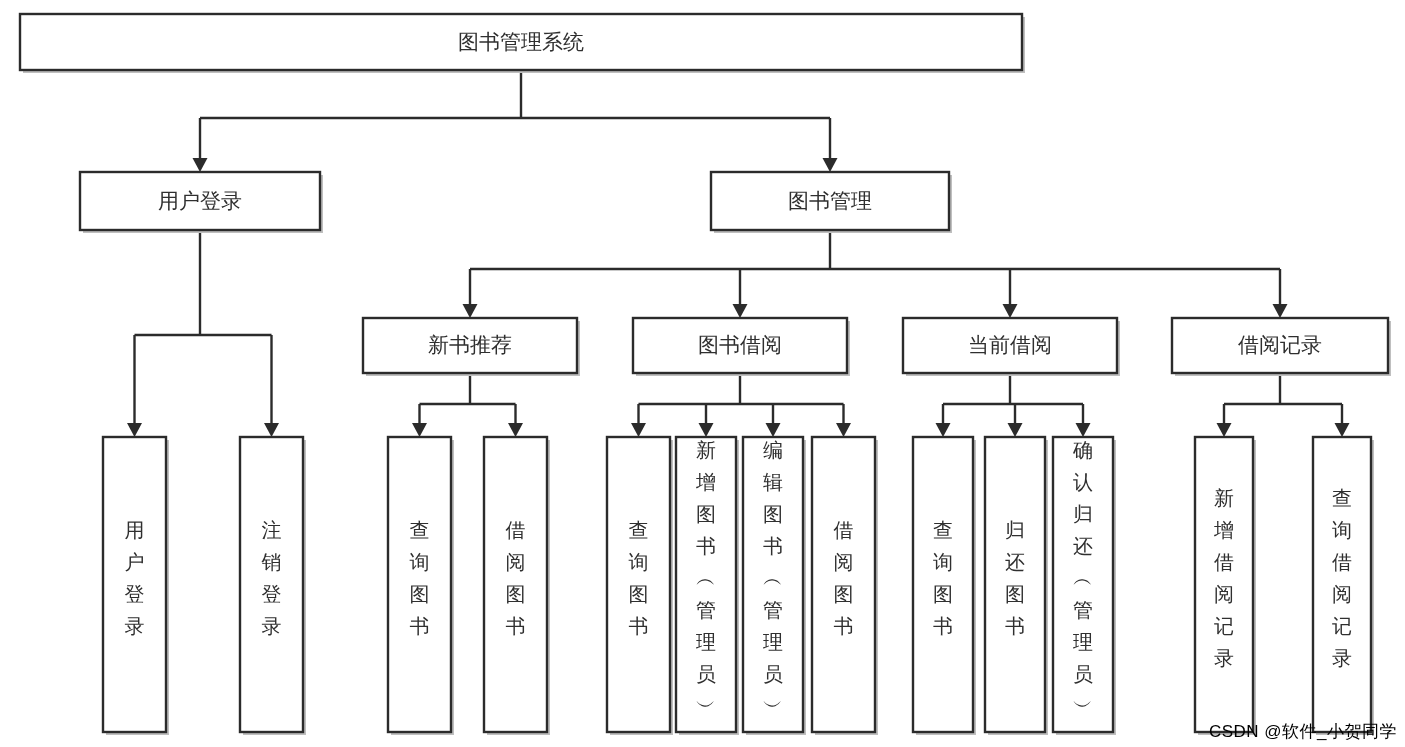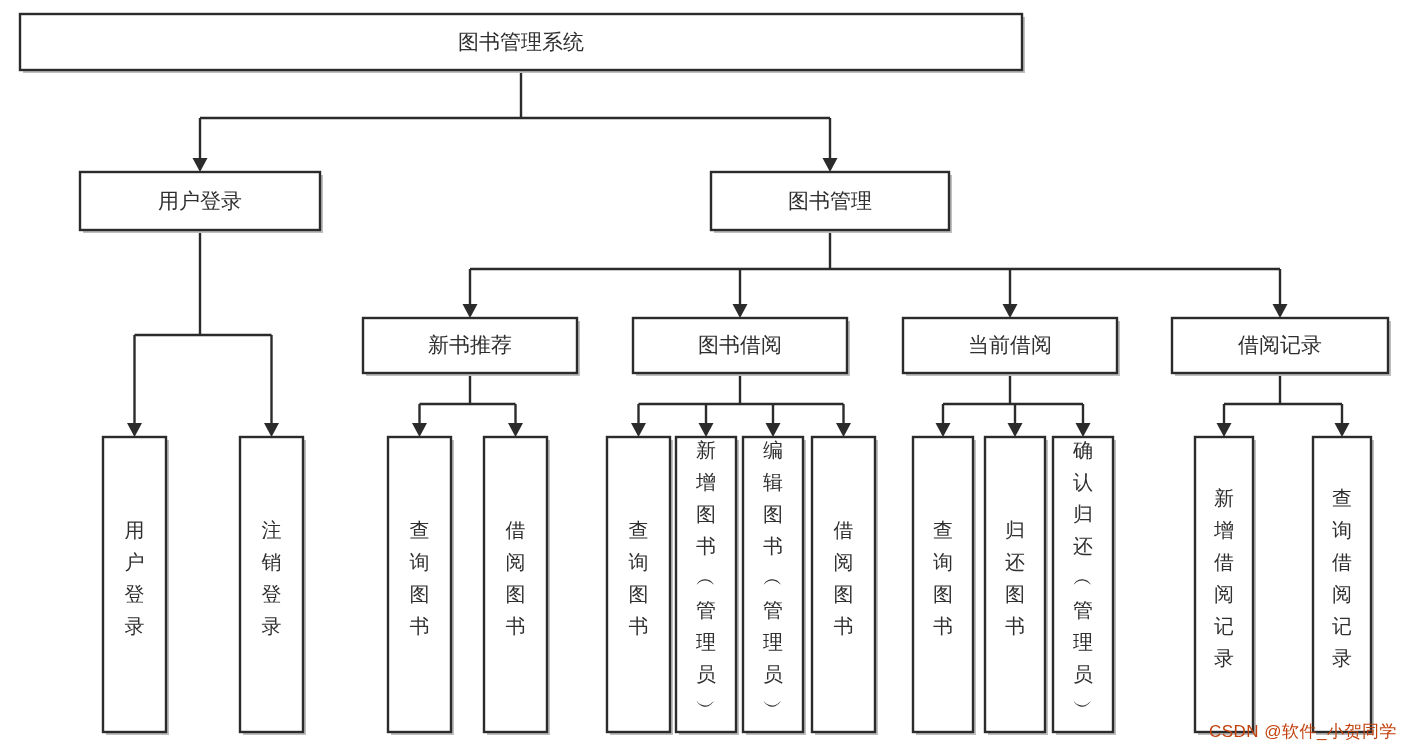--- a/index.html
+++ b/index.html
@@ -24,21 +24,21 @@
     fill:#2f2f2f;
     font-family:"Liberation Sans","DejaVu Sans",sans-serif;
     font-size:20px;
     text-anchor:middle;
   }
   .watermark{
     position:absolute;
     right:8px;bottom:4px;
     font-family:"Liberation Sans","DejaVu Sans",sans-serif;
     font-size:17px;
-    color:#c2410c;
+    color:#000000;
     white-space:nowrap;
     letter-spacing:0.5px;
   }
 </style>
 </head>
 <body>
 
 <svg id="canvas" viewBox="0 0 1405 747">
     <g>
       <path d="M 521 70 L 521 118" class="connector"></path>

